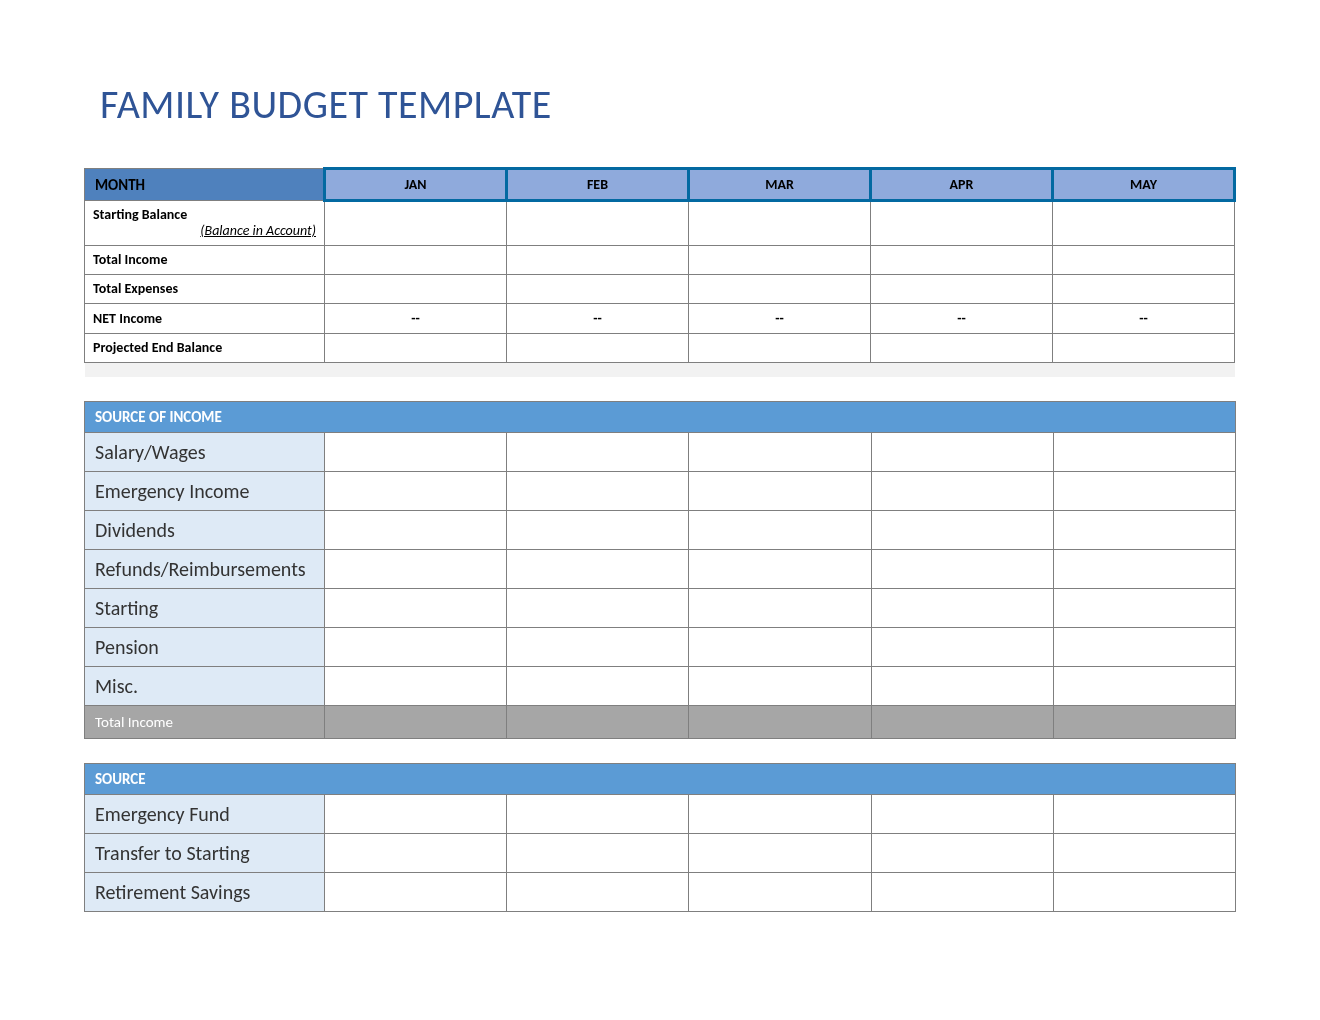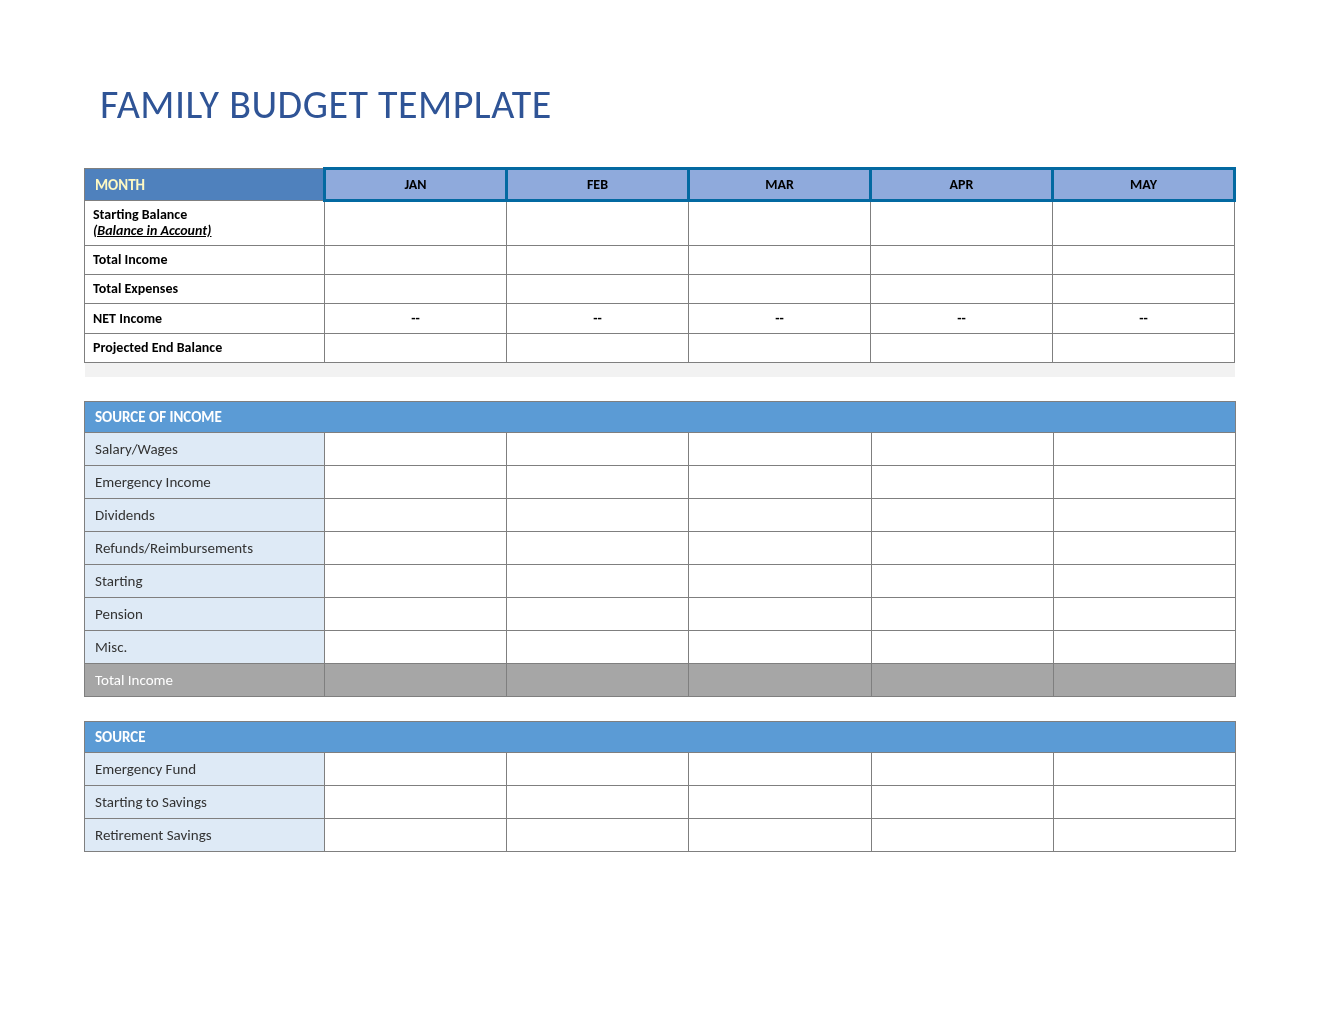--- a/index.html
+++ b/index.html
@@ -25,21 +25,21 @@
   table {
     border-collapse: collapse;
     width: 100%;
     table-layout: fixed;
   }
   .summary-table col.label-col { width: 240px; }
   .summary-table col.month-col { width: auto; }
 
   .hdr-month {
     background: #4F81BD;
-    color: #fef9c3;
+    color: #000000;
     font-weight: 700;
     font-size: 15px;
     padding: 6px 10px;
     border: 1px solid #7f7f7f;
     text-align: left;
   }
   .hdr-col {
     background: #8faadc;
     color: #000000;
     font-weight: 700;
@@ -54,22 +54,23 @@
     color: #000;
     padding: 6px 8px;
     border: 1px solid #7f7f7f;
     background: #ffffff;
     text-align: left;
     line-height: 1.15;
   }
   .row-label .sub {
     font-style: italic;
     text-decoration: underline;
-    font-weight: 700;
+    font-weight: 400;
     display: block;
+    text-align: right;
   }
   .cell {
     border: 1px solid #7f7f7f;
     background: #ffffff;
     font-size: 14px;
     font-weight: 700;
     text-align: center;
     padding: 6px 4px;
     color: #000;
   }
@@ -87,21 +88,21 @@
     color: #ffffff;
     font-weight: 700;
     font-size: 15px;
     padding: 6px 10px;
     border: 1px solid #7f7f7f;
     text-align: left;
   }
   .cat-label {
     background: #deeaf6;
     color: #333333;
-    font-size: 15px;
+    font-size: 20px;
     padding: 7px 10px;
     border: 1px solid #7f7f7f;
     text-align: left;
   }
   .cat-cell {
     background: #ffffff;
     border: 1px solid #7f7f7f;
     padding: 7px 4px;
   }
   .total-row td {
@@ -283,21 +284,21 @@
     </tr>
     <tr>
       <td class="cat-label">Emergency Fund</td>
       <td class="cat-cell"></td>
       <td class="cat-cell"></td>
       <td class="cat-cell"></td>
       <td class="cat-cell"></td>
       <td class="cat-cell"></td>
     </tr>
     <tr>
-      <td class="cat-label">Starting to Savings</td>
+      <td class="cat-label">Transfer to Starting</td>
       <td class="cat-cell"></td>
       <td class="cat-cell"></td>
       <td class="cat-cell"></td>
       <td class="cat-cell"></td>
       <td class="cat-cell"></td>
     </tr>
     <tr>
       <td class="cat-label">Retirement Savings</td>
       <td class="cat-cell"></td>
       <td class="cat-cell"></td>

